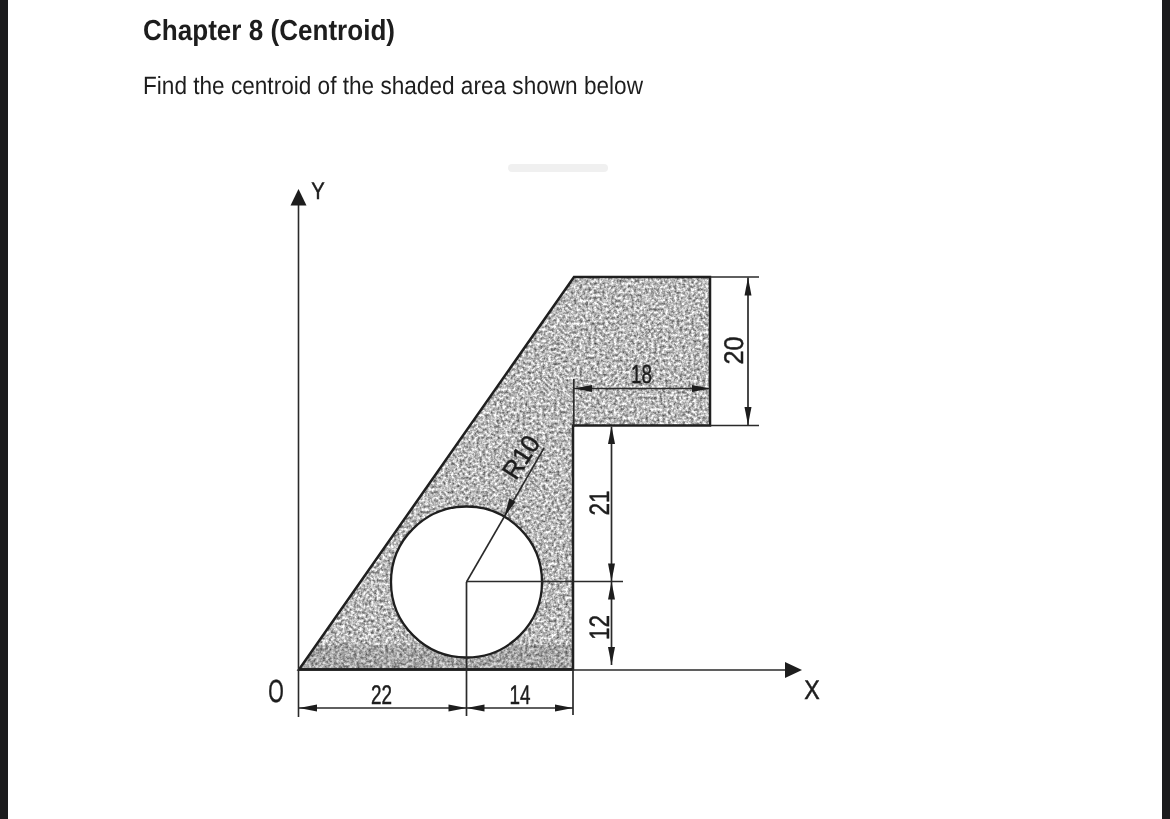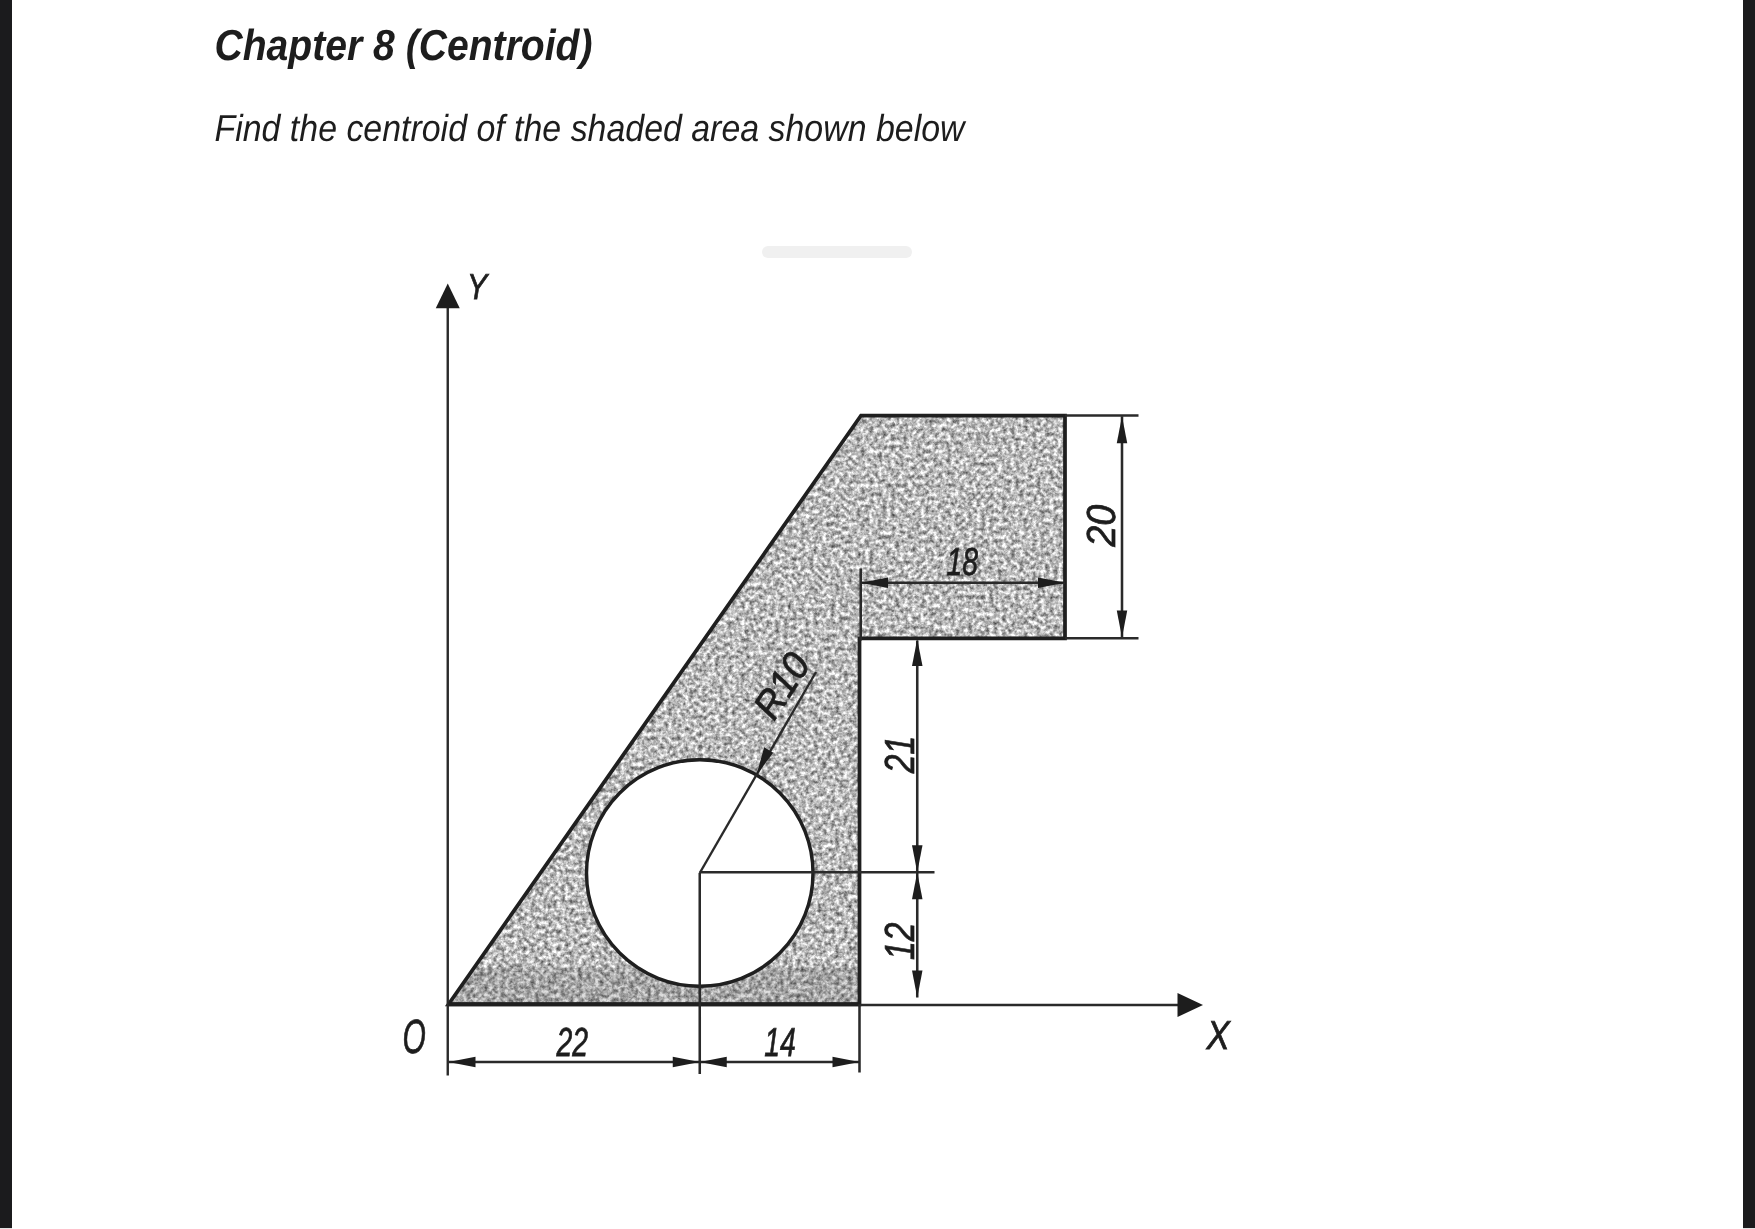--- a/index.html
+++ b/index.html
@@ -1,17 +1,17 @@
 <!DOCTYPE html>
 <html><head>
 <meta charset="utf-8">
 <style>
   html,body{margin:0;padding:0;background:#fff;}
   #page{position:relative;width:1170px;height:819px;background:#ffffff;overflow:hidden;
-        font-family:"Liberation Sans", sans-serif;font-style:italic;}
+        font-family:"Liberation Sans", sans-serif;}
   svg text{font-family:"Liberation Sans", sans-serif;fill:#1d1d1d;text-rendering:geometricPrecision;opacity:0.999;}
 </style>
 </head>
 <body>
 
 <div id="page">
 <svg width="1170" height="819" viewBox="0 0 1170 819">
   <defs>
 
     <filter id="halftone" x="0" y="0" width="100%" height="100%" color-interpolation-filters="sRGB">

